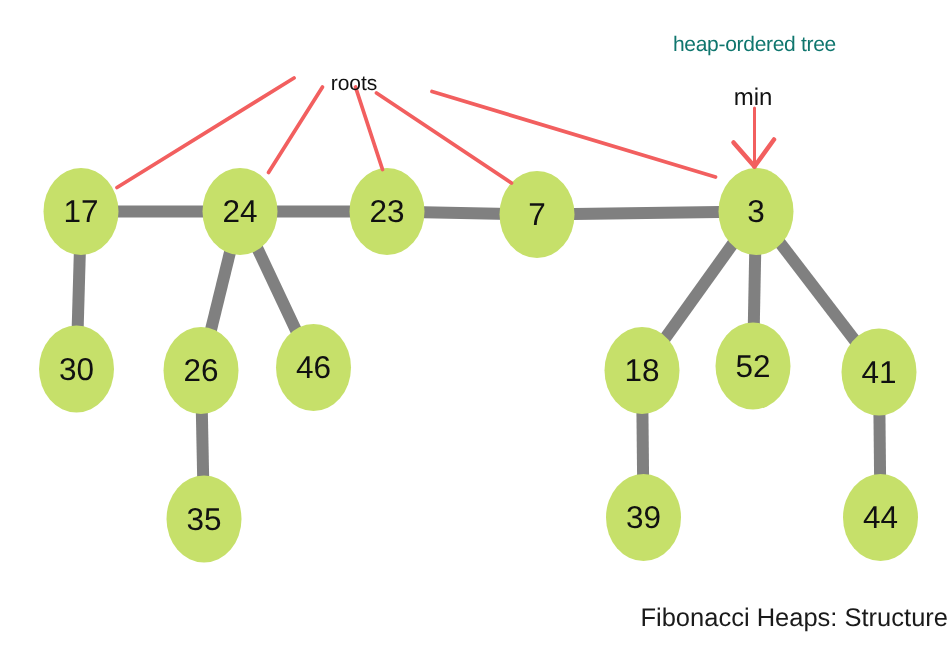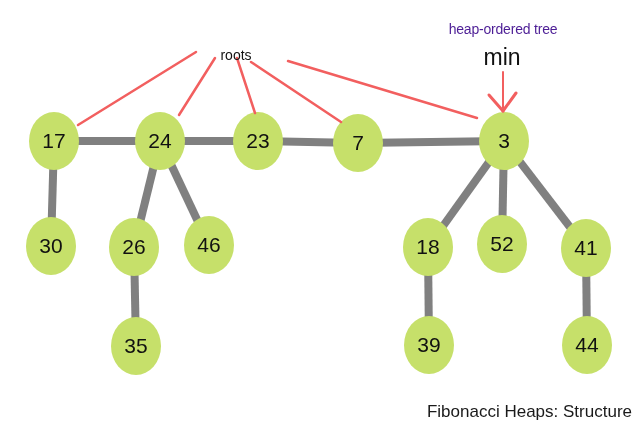--- a/index.html
+++ b/index.html
@@ -11,26 +11,26 @@
     font-family: "Liberation Sans", sans-serif;
     overflow: hidden;
   }
   .figure svg { position: absolute; left: 0; top: 0; }
   .lbl { position: absolute; white-space: nowrap; }
   .lbl-roots {
     left: 236px; top: 47px; transform: translateX(-50%);
     font-size: 14px; color: #111111;
   }
   .lbl-min {
-    left: 502px; top: 44px; transform: translateX(-50%);
-    font-size: 23px; color: #111111;
+    left: 502px; top: 57px; transform: translateX(-50%);
+    font-size: 16px; color: #111111;
   }
   .lbl-heap-ordered {
     left: 503px; top: 21px; transform: translateX(-50%);
-    font-size: 14px; letter-spacing: -0.2px; color: #4c1d95;
+    font-size: 14px; letter-spacing: -0.2px; color: #0f766e;
   }
   .caption {
     position: absolute; left: 0; top: 402px; width: 100%;
     text-align: right; font-size: 17px; color: #1a1a1a;
   }
 </style>
 </head>
 <body>
 
 <div class="figure">

